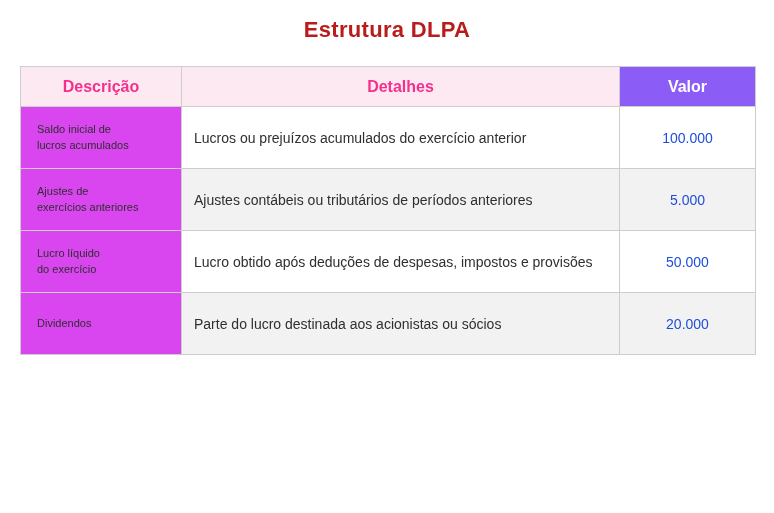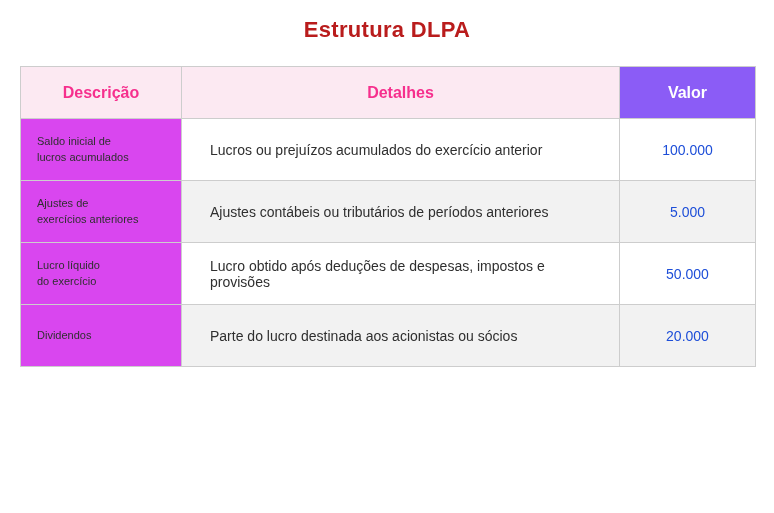--- a/index.html
+++ b/index.html
@@ -34,21 +34,21 @@
     table-layout: fixed;
   }
   table.dlpa col.c-desc { width: 161px; }
   table.dlpa col.c-det  { width: 438px; }
   table.dlpa col.c-val  { width: 136px; }
   table.dlpa th, table.dlpa td {
     border: 1px solid #CDCDCD;
     vertical-align: middle;
     box-sizing: border-box;
   }
-  table.dlpa thead tr { height: 52px; }
+  table.dlpa thead tr { height: 40px; }
   table.dlpa tbody tr { height: 62px; }
   th.h-desc, th.h-det {
     background: #FCE9F2;
     color: #F62F8D;
     font-size: 16px;
     font-weight: 700;
     text-align: center;
   }
   th.h-val {
     background: #8b5cf6;
@@ -64,21 +64,21 @@
     line-height: 1.4;
     text-align: left;
     padding: 0 8px 0 16px;
     white-space: pre-line;
   }
   td.det {
     background: #ffffff;
     color: #2F2F2F;
     font-size: 14px;
     text-align: left;
-    padding: 0 12px 0 28px;
+    padding: 0 12px 0 12px;
   }
   td.val {
     background: #ffffff;
     color: #1d4ed8;
     font-size: 14px;
     text-align: center;
   }
   tbody tr:nth-child(even) td.det,
   tbody tr:nth-child(even) td.val {
     background: #F2F2F2;

